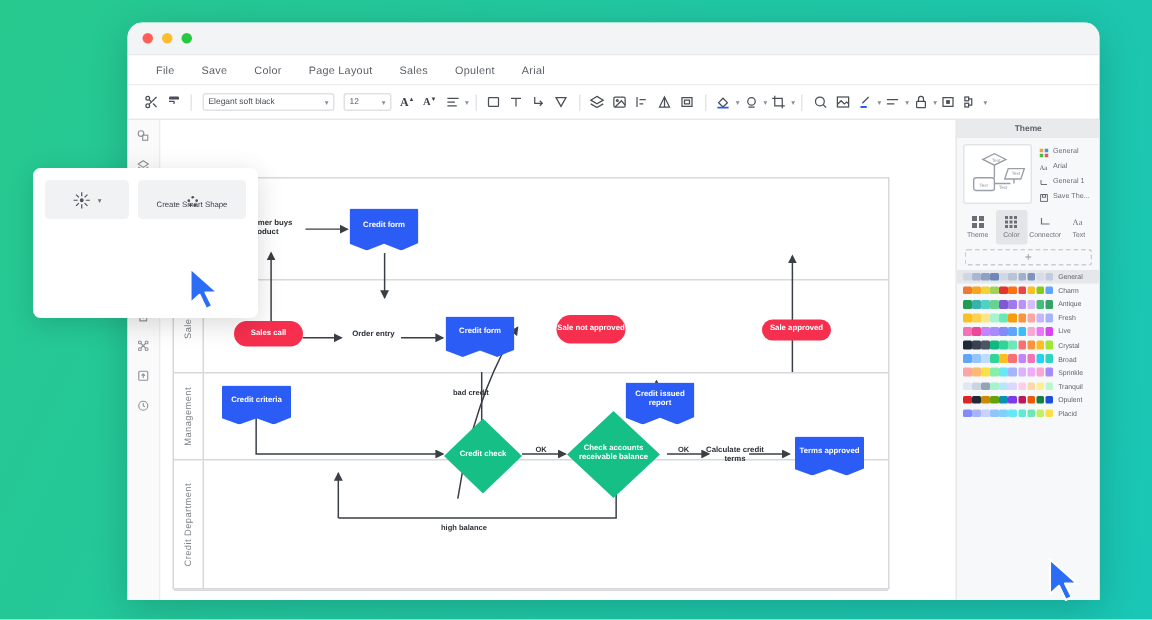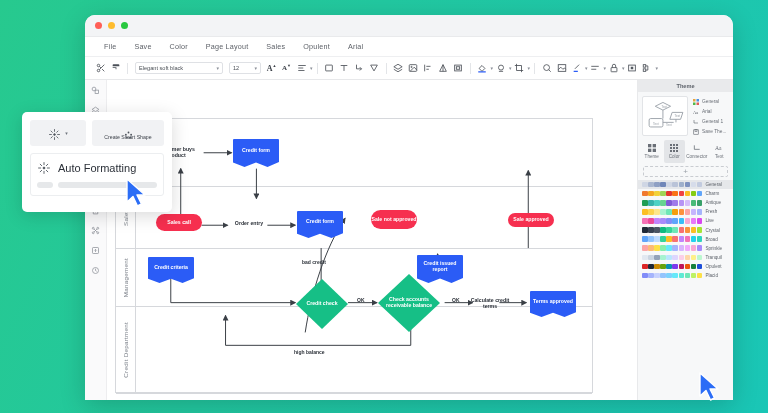--- a/index.html
+++ b/index.html
@@ -824,42 +824,20 @@
             <circle cx="5" cy="10" r="2.4"></circle>
             <circle cx="19" cy="10" r="2.4"></circle>
           <circle cx="8" cy="18" r="2.4"></circle>
             <circle cx="16" cy="18" r="2.4"></circle>
         </svg>
       </span>
       <span class="sm-lbl">Create Smart Shape</span>
     </div>
   </div>
 
-  <div class="fc-panel">
-    <div class="fc-row">
-      <span class="sparkle2">
-        <svg viewBox="0 0 24 24" stroke="currentColor" stroke-width="1.5" fill="none">
-          <line x1="12" y1="2" x2="12" y2="7"></line>
-            <line x1="12" y1="17" x2="12" y2="22"></line>
-          <line x1="2" y1="12" x2="7" y2="12"></line>
-            <line x1="17" y1="12" x2="22" y2="12"></line>
-          <line x1="5" y1="5" x2="8.5" y2="8.5"></line>
-            <line x1="15.5" y1="15.5" x2="19" y2="19"></line>
-          <line x1="19" y1="5" x2="15.5" y2="8.5"></line>
-            <line x1="8.5" y1="15.5" x2="5" y2="19"></line>
-          <circle cx="12" cy="12" r="1.6" fill="currentColor"></circle>
-        </svg>
-      </span>
-      <span class="lbl">Auto Formatting</span>
-    </div>
-    <div class="fc-bars">
-      <div class="bar-s"></div>
-      <div class="bar-l"></div>
-    </div>
-  </div>
 
   <div class="cursor" style="left:104px; top:66px;">
     <svg width="26" height="30" viewBox="0 0 26 30">
       <path d="M1,1 L1,24 L7,18.5 L11.5,28 L15.5,26 L11,17 L19,17 Z" fill="#2b6df6" stroke="#ffffff" stroke-width="1.4" stroke-linejoin="round"></path>
     </svg>
   </div>
 </div>
 
 <div class="cursor" style="left:699px; top:372px;">
   <svg width="26" height="30" viewBox="0 0 26 30">

